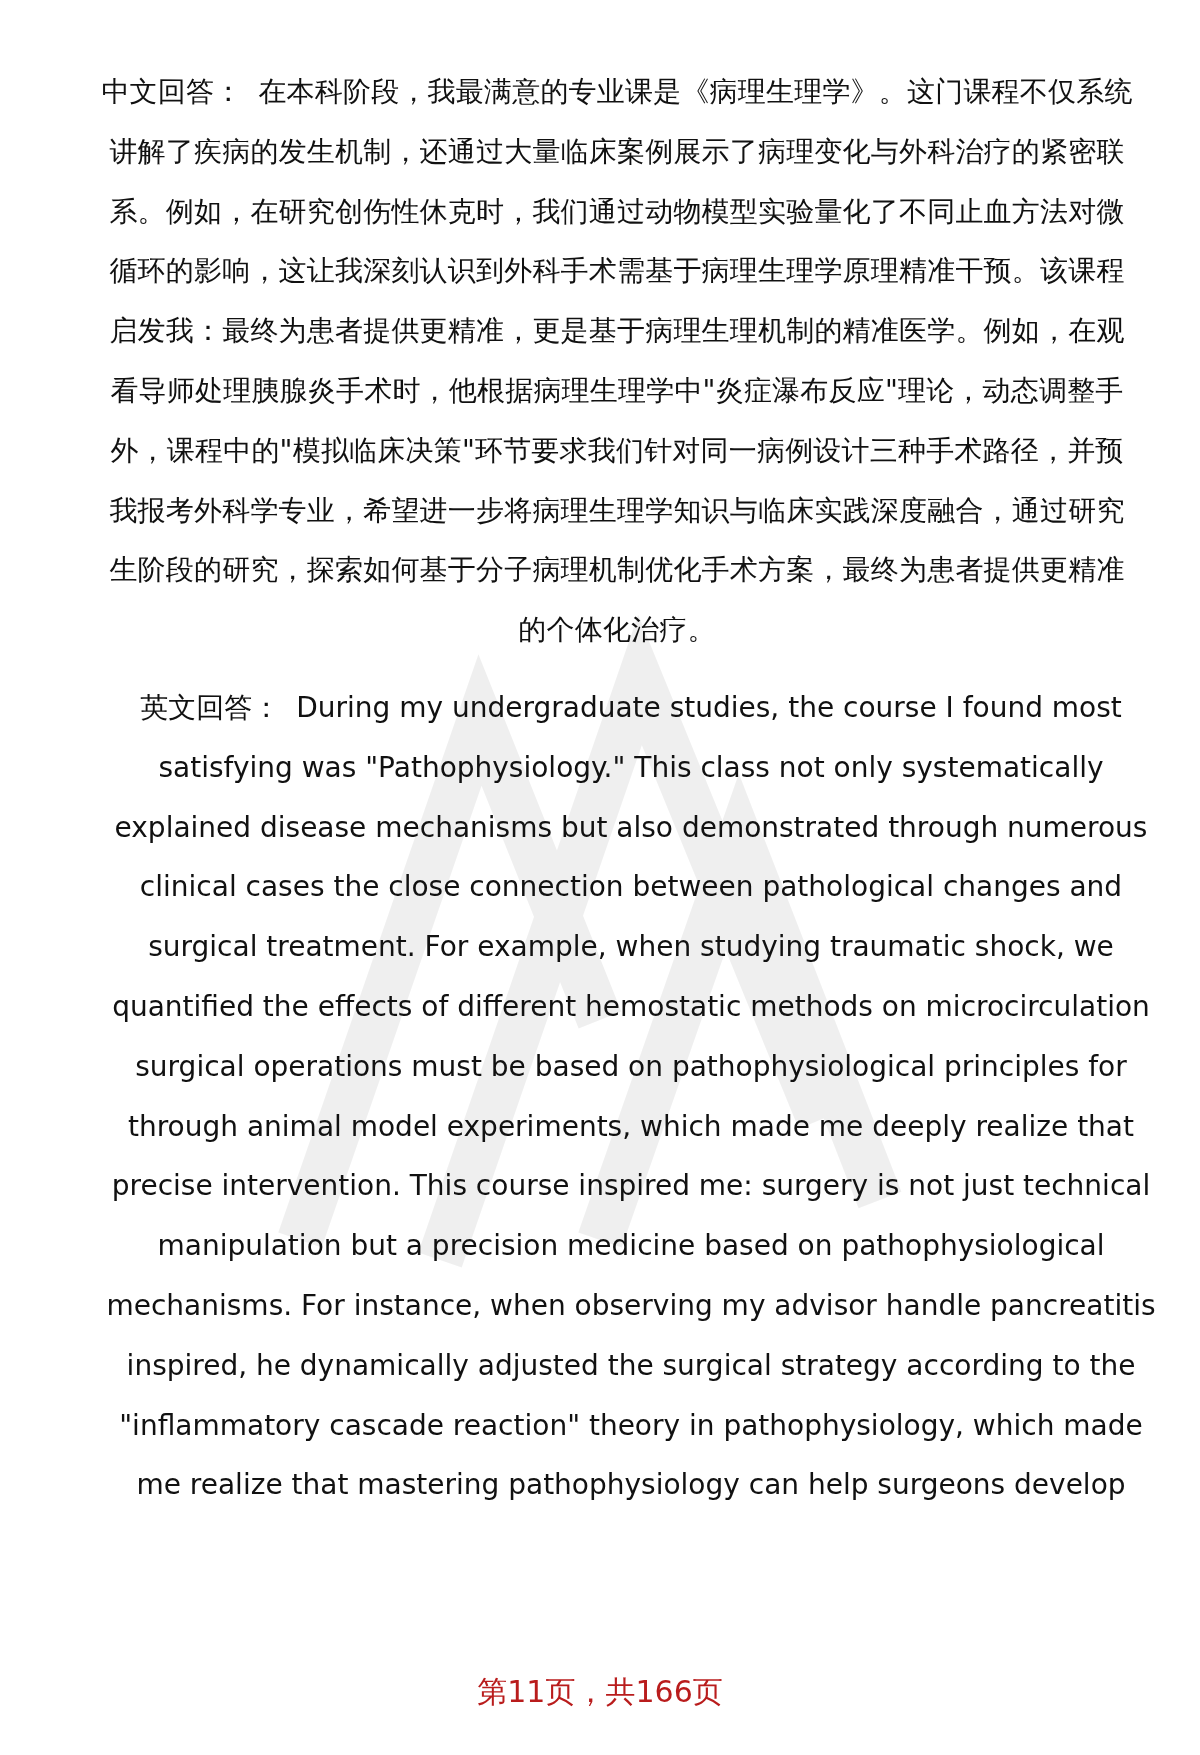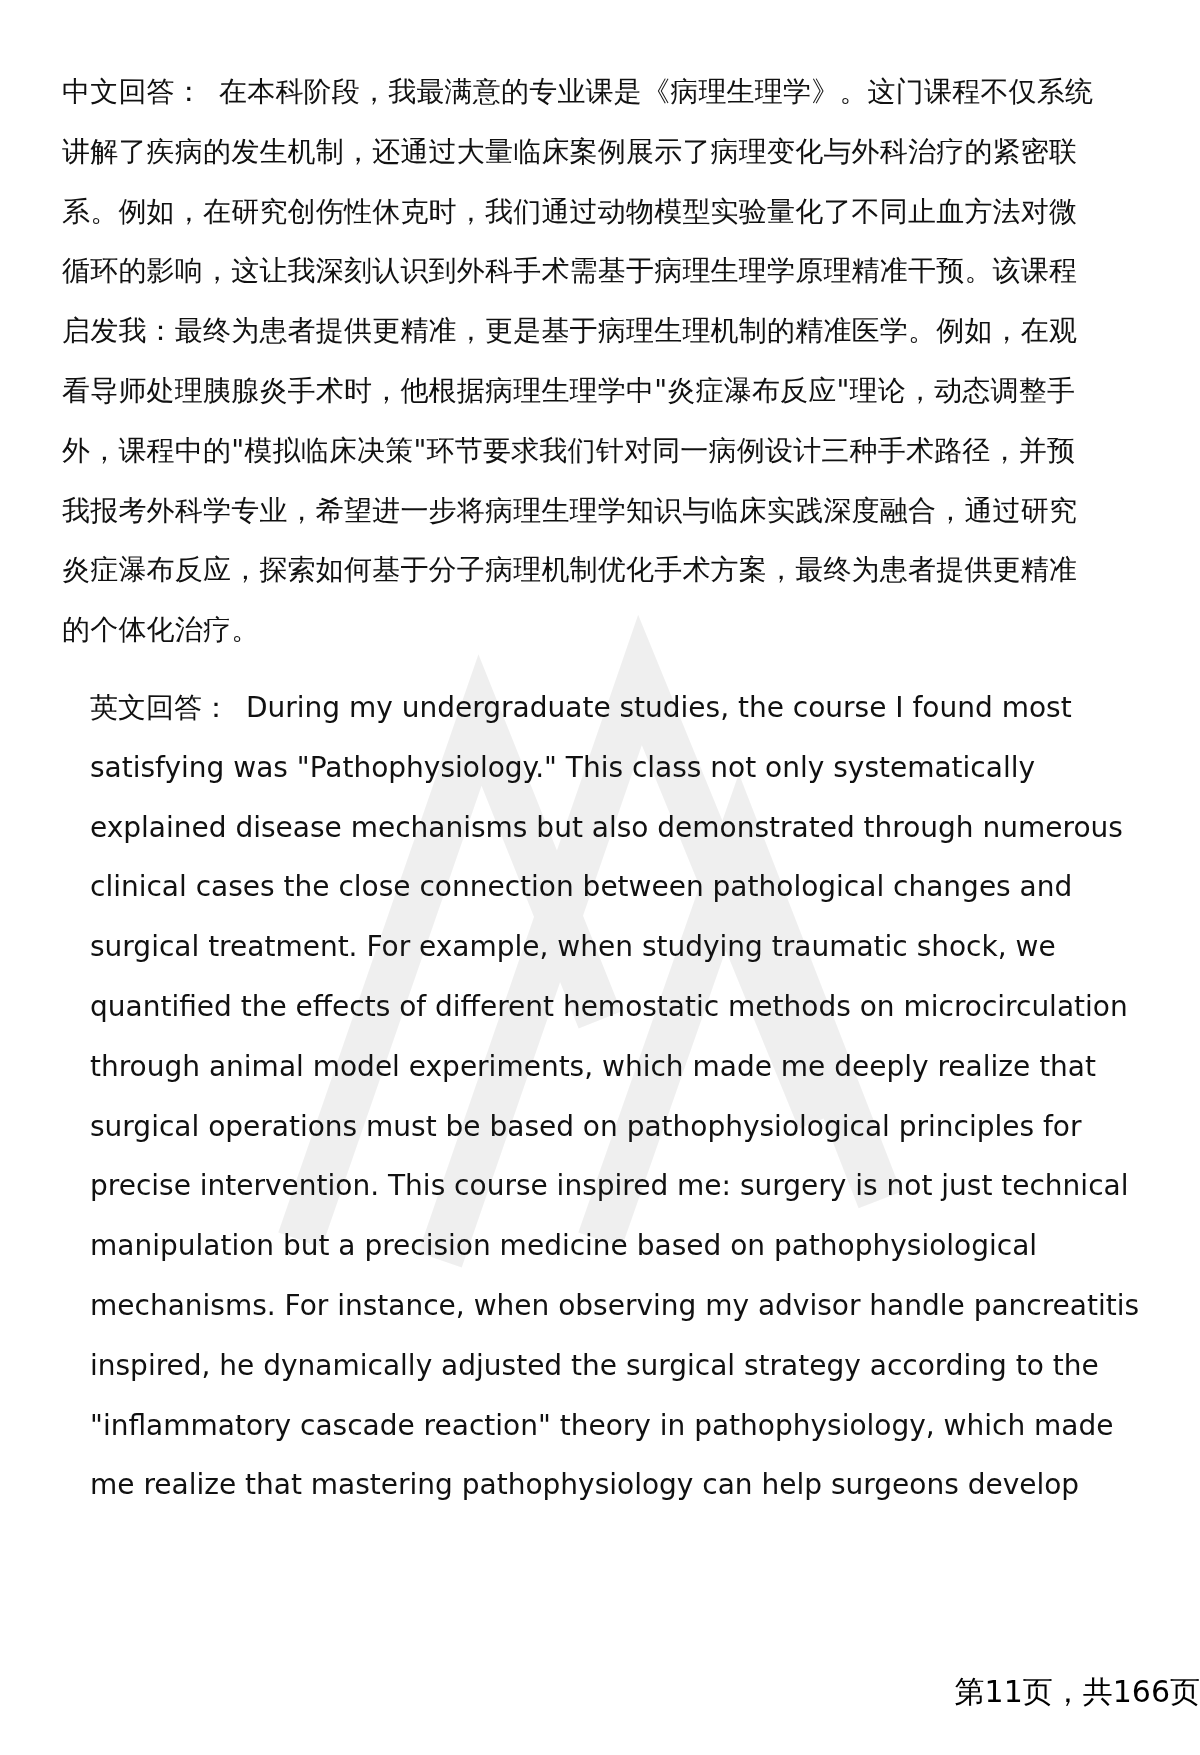--- a/index.html
+++ b/index.html
@@ -1,28 +1,28 @@
 <!DOCTYPE html>
 <html><head>
 <meta charset="utf-8">
 <style>
   html, body { margin: 0; padding: 0; background: #ffffff; }
   body { width: 1200px; height: 1755px; position: relative; overflow: hidden;
          font-family: "DejaVu Sans", "Liberation Sans", sans-serif; color: #111111; }
   .watermark { position: absolute; left: 180px; top: 600px; width: 800px; height: 700px;
                pointer-events: none; opacity: 0.06; }
-  .page { position: absolute; left: 62px; top: 62px; width: 1090px; }
+  .page { position: absolute; left: 72px; top: 62px; width: 1090px; text-align: center; }
   .para { margin: 0; font-size: 28px; line-height: 59.8px; letter-spacing: 0.2px;
           word-break: break-all; }
   .para.en { word-break: normal; font-size: 28px; letter-spacing: 0; margin-left: 28px; }
   .para + .para { margin-top: 18px; }
   .label { margin-right: 16px; }
   .line { display: block; white-space: nowrap; }
-  .footer { position: absolute; left: 0; width: 1200px; top: 1672px; text-align: right;
-            font-size: 30px; color: #000000; }
+  .footer { position: absolute; left: 0; width: 1200px; top: 1672px; text-align: center;
+            font-size: 30px; color: #b91c1c; }
 </style>
 </head>
 <body>
 
 <svg class="watermark" viewBox="0 0 800 700">
   <g fill="none" stroke="#000" stroke-width="46" stroke-linejoin="miter">
     <path d="M120 640 L300 120 L420 420"></path>
     <path d="M260 660 L460 80 L640 520"></path>
     <path d="M420 640 L560 240 L700 600"></path>
   </g>
@@ -31,32 +31,32 @@
 <div class="page">
   <p class="para cn">
     <span class="line"><span class="label">中文回答：</span><span>在本科阶段，我最满意的专业课是《病理生理学》。这门课程不仅系统</span></span>
     <span class="line">讲解了疾病的发生机制，还通过大量临床案例展示了病理变化与外科治疗的紧密联</span>
     <span class="line">系。例如，在研究创伤性休克时，我们通过动物模型实验量化了不同止血方法对微</span>
     <span class="line">循环的影响，这让我深刻认识到外科手术需基于病理生理学原理精准干预。该课程</span>
     <span class="line">启发我：最终为患者提供更精准，更是基于病理生理机制的精准医学。例如，在观</span>
     <span class="line">看导师处理胰腺炎手术时，他根据病理生理学中"炎症瀑布反应"理论，动态调整手</span>
     <span class="line">外，课程中的"模拟临床决策"环节要求我们针对同一病例设计三种手术路径，并预</span>
     <span class="line">我报考外科学专业，希望进一步将病理生理学知识与临床实践深度融合，通过研究</span>
-    <span class="line">炎症瀑布反应，探索如何基于分子病理机制优化手术方案，最终为患者提供更精准</span>
+    <span class="line">生阶段的研究，探索如何基于分子病理机制优化手术方案，最终为患者提供更精准</span>
     <span class="line">的个体化治疗。</span>
   </p>
   <p class="para en">
     <span class="line"><span class="label">英文回答：</span><span>During my undergraduate studies, the course I found most</span></span>
     <span class="line">satisfying was "Pathophysiology." This class not only systematically</span>
     <span class="line">explained disease mechanisms but also demonstrated through numerous</span>
     <span class="line">clinical cases the close connection between pathological changes and</span>
     <span class="line">surgical treatment. For example, when studying traumatic shock, we</span>
     <span class="line">quantified the effects of different hemostatic methods on microcirculation</span>
+    <span class="line">surgical operations must be based on pathophysiological principles for</span>
     <span class="line">through animal model experiments, which made me deeply realize that</span>
-    <span class="line">surgical operations must be based on pathophysiological principles for</span>
     <span class="line">precise intervention. This course inspired me: surgery is not just technical</span>
     <span class="line">manipulation but a precision medicine based on pathophysiological</span>
     <span class="line">mechanisms. For instance, when observing my advisor handle pancreatitis</span>
     <span class="line">inspired, he dynamically adjusted the surgical strategy according to the</span>
     <span class="line">"inflammatory cascade reaction" theory in pathophysiology, which made</span>
     <span class="line">me realize that mastering pathophysiology can help surgeons develop</span>
   </p>
 </div>
 
 <div class="footer">第11页，共166页</div>

